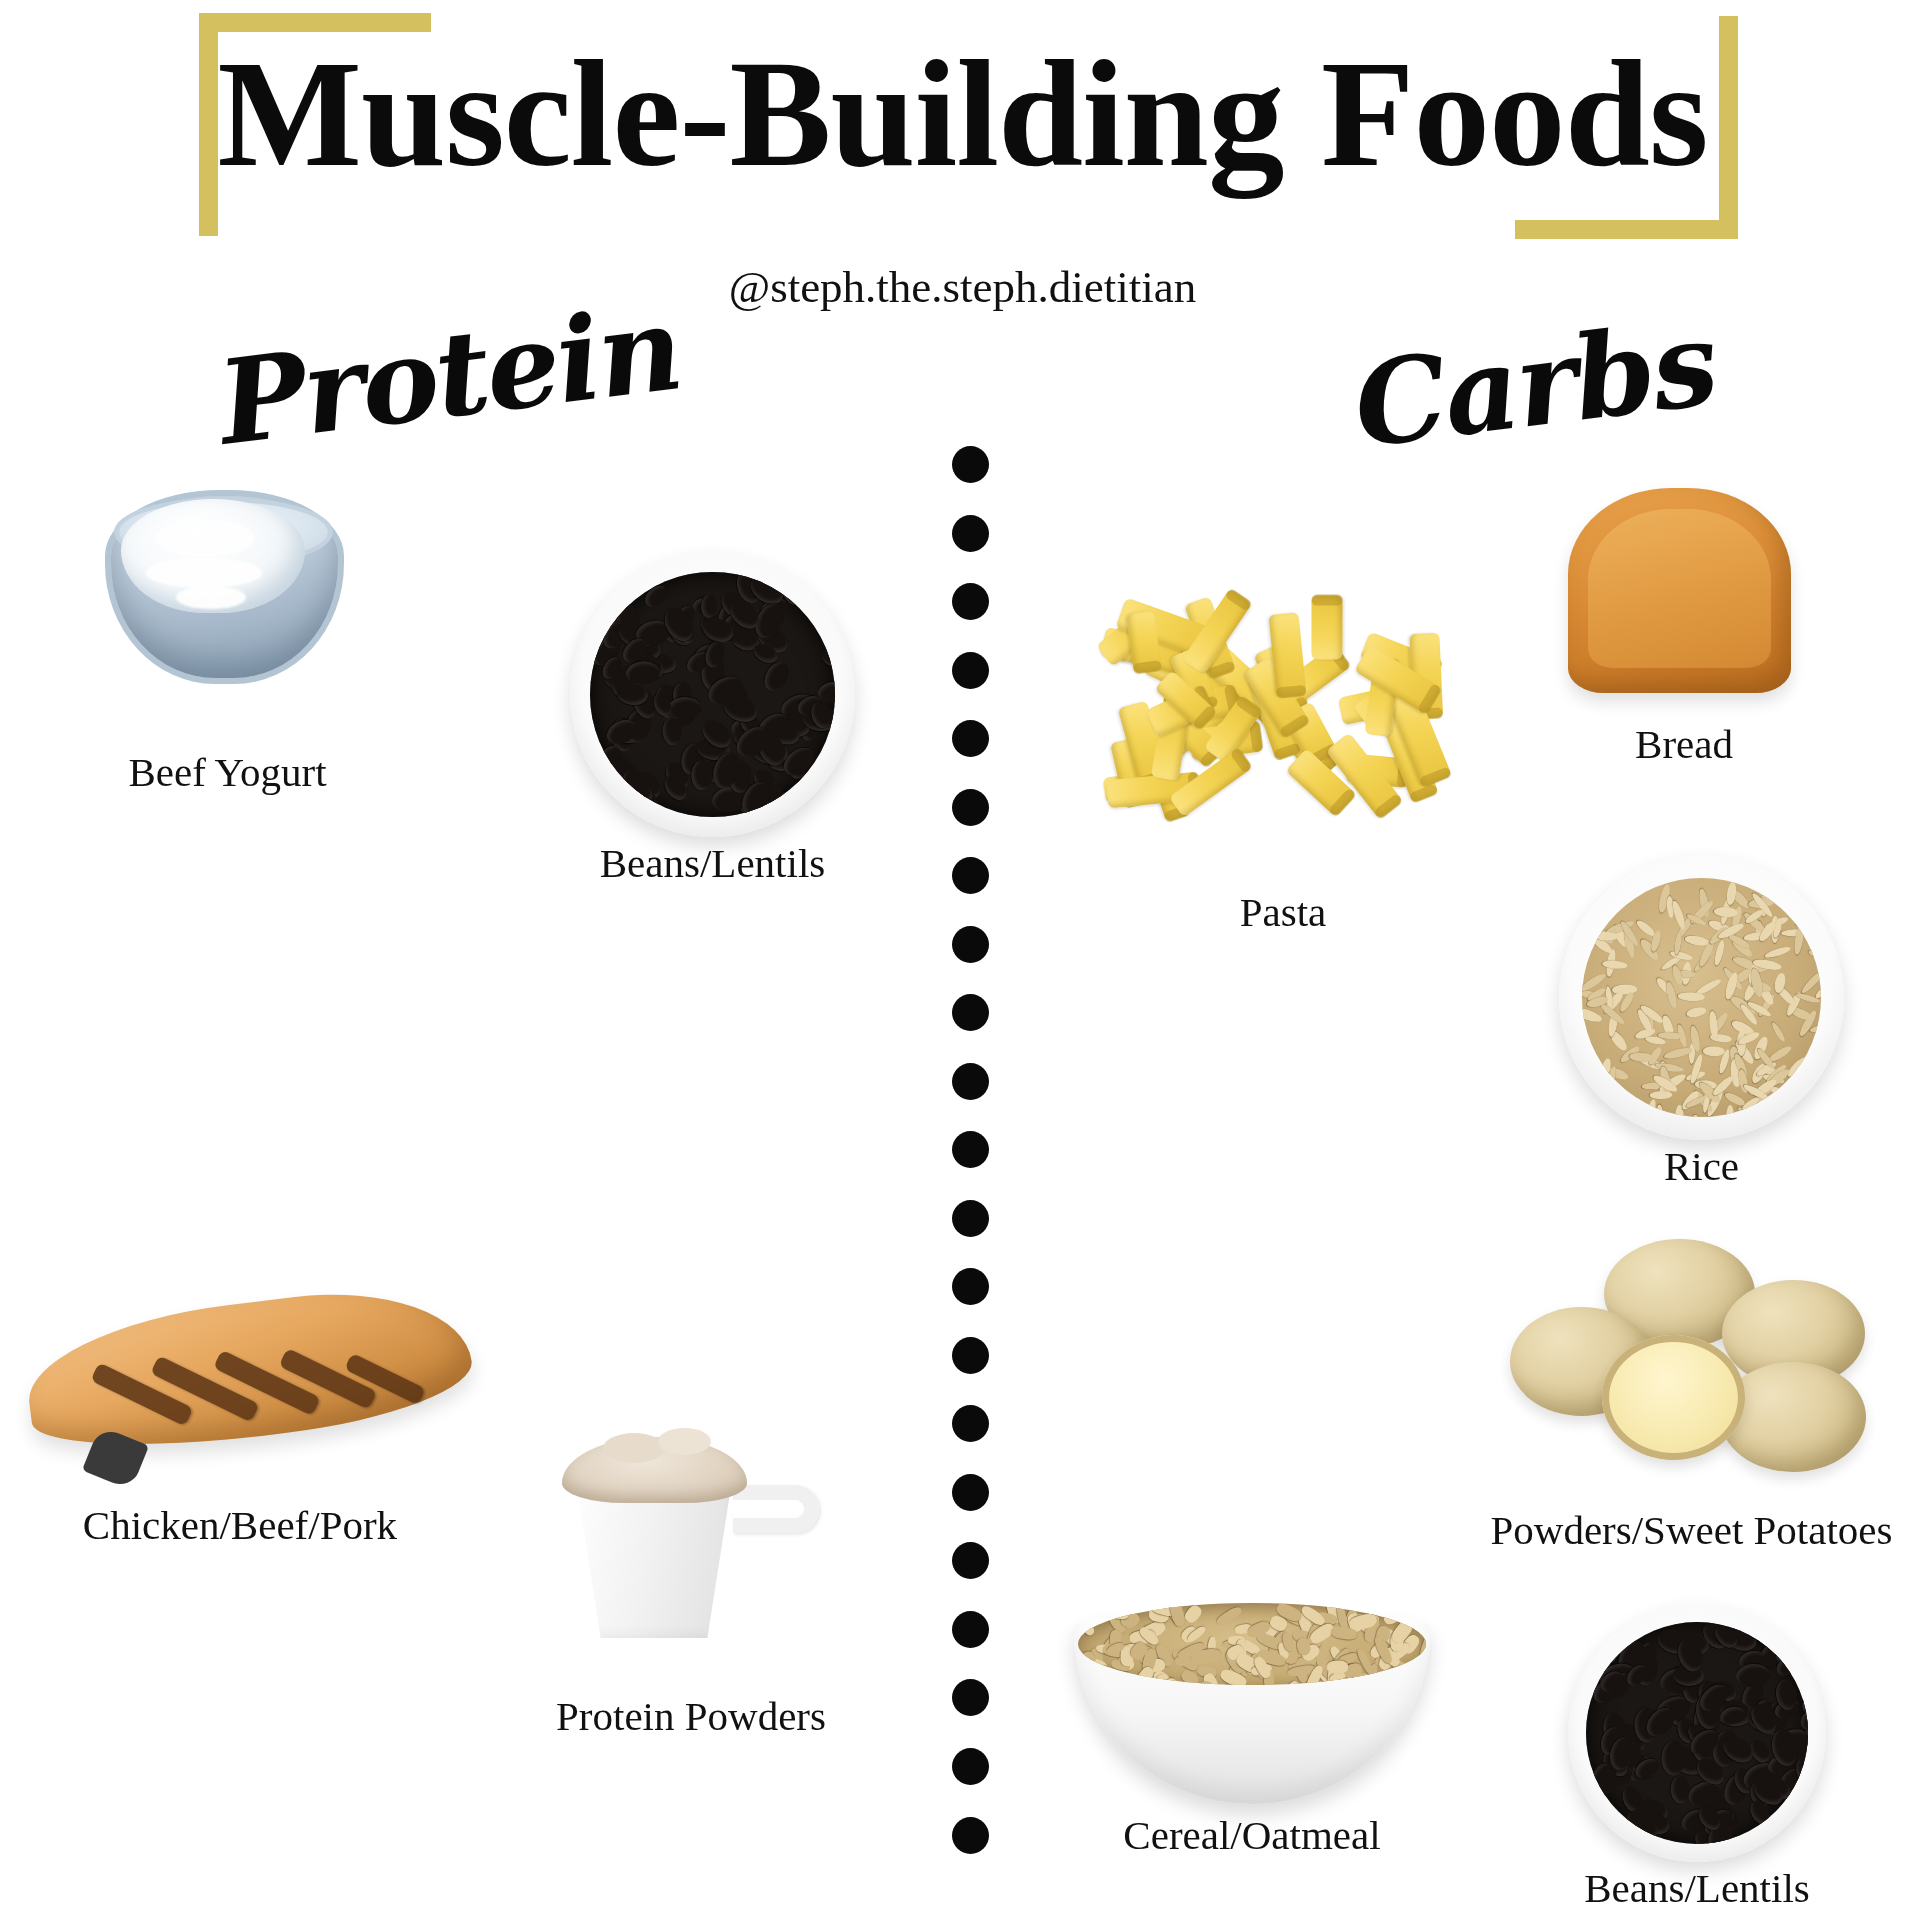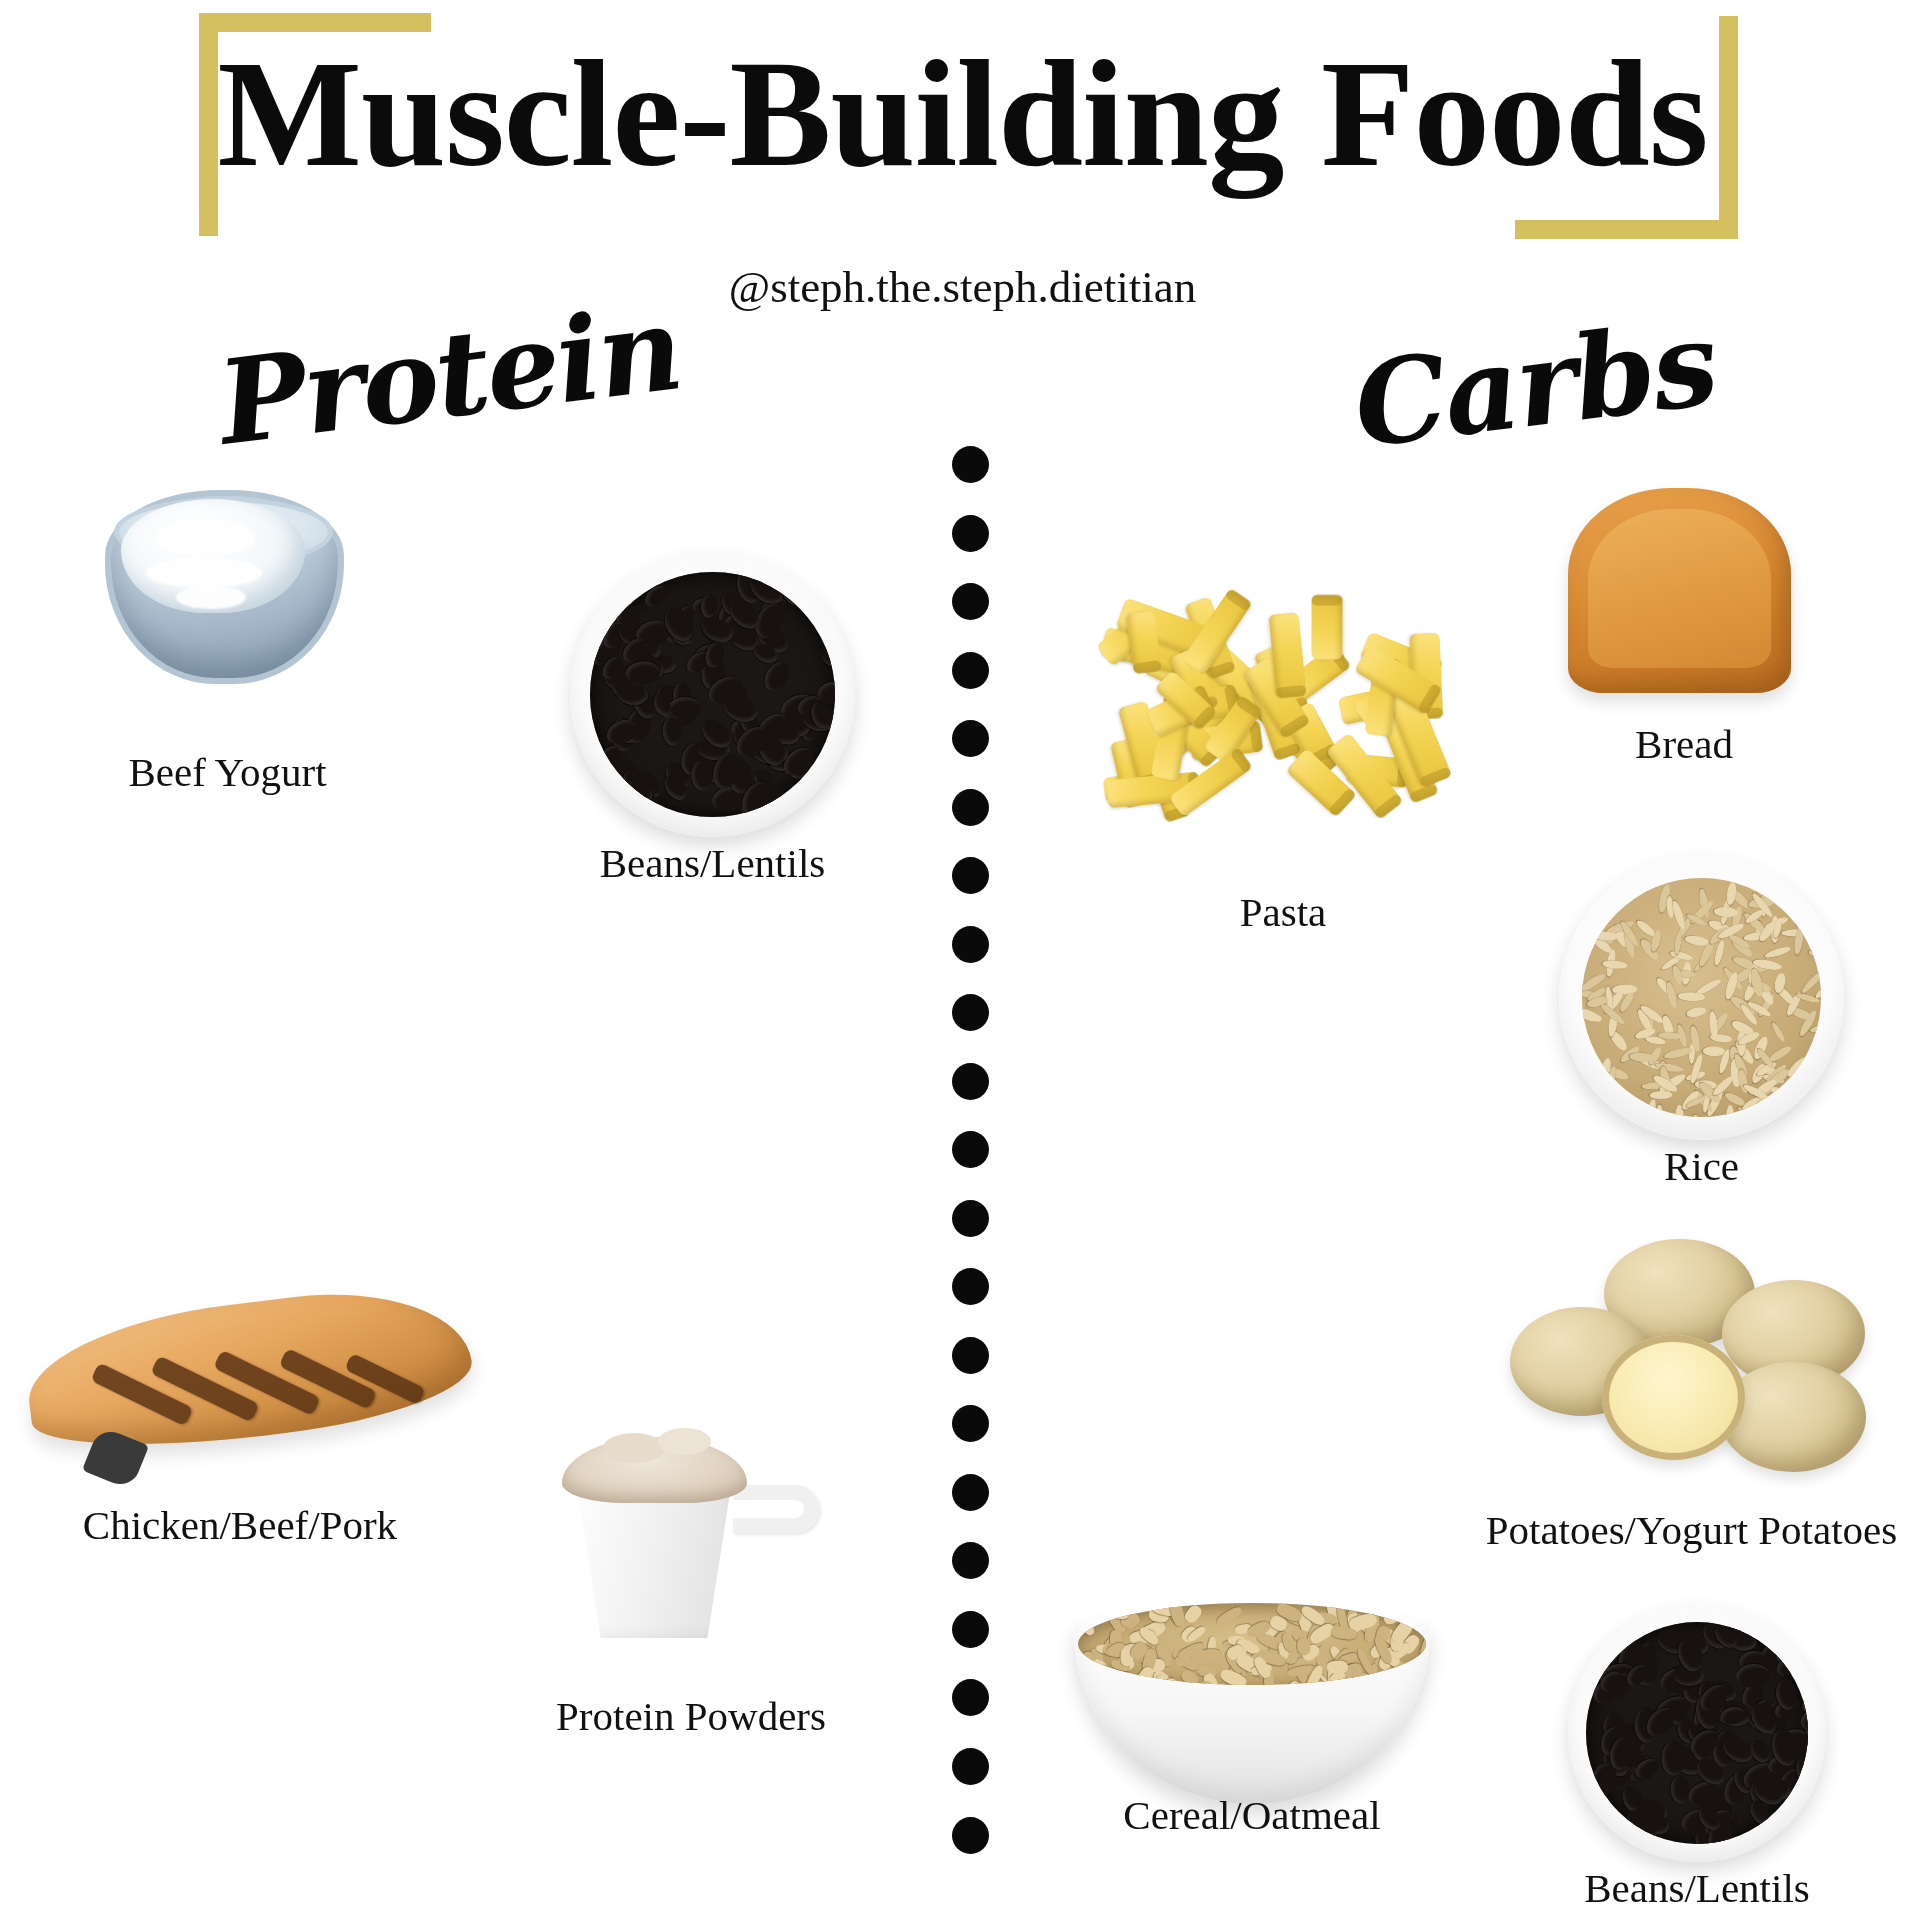--- a/index.html
+++ b/index.html
@@ -743,21 +743,21 @@
 
 
   <div class="item" style="left:1497px; top:1239px; width:374px; height:267px;">
     <div class="art">
       <div class="potato" style="left:107px; top:0px;   width:151px; height:109px;"></div>
       <div class="potato" style="left:225px; top:41px;  width:143px; height:107px;"></div>
       <div class="potato" style="left:12.5px;  top:68px;  width:143px; height:109px;"></div>
       <div class="potato" style="left:223px; top:123px; width:146px; height:110px;"></div>
       <div class="potato-cut" style="left:105px; top:96px; width:143px; height:125px;"></div>
     </div>
-    <div class="cap" style="top:267px; left:52%;">Potatoes/Yogurt Potatoes</div>
+    <div class="cap" style="top:267px; left:52%;">Powders/Sweet Potatoes</div>
   </div>
 
   <div class="item" style="left:1074px; top:1546px; width:356px; height:258px;">
     <div class="art">
       <div class="oat-bowl"></div>
       <div class="oat-top" id="oatTop">
           <i class="flake" style="width: 27px; height: 8.2px; left: 80.5622%; top: 84.9863%; transform: rotate(98.8281deg); background: rgb(205, 179, 128);"></i>
           <i class="flake" style="width: 23px; height: 11.4px; left: 59.1094%; top: 11.8122%; transform: rotate(24.473deg); background: rgb(205, 179, 128);"></i>
           <i class="flake" style="width: 18px; height: 13px; left: 91.1432%; top: 82.9273%; transform: rotate(48.4656deg); background: rgb(230, 210, 164);"></i>
           <i class="flake" style="width: 30px; height: 10.3px; left: 66.8345%; top: 75.0291%; transform: rotate(74.7986deg); background: rgb(205, 179, 128);"></i>
@@ -902,21 +902,21 @@
           <i class="flake" style="width: 29px; height: 13.4px; left: 78.6748%; top: 86.3977%; transform: rotate(14.1428deg); background: rgb(205, 179, 128);"></i>
           <i class="flake" style="width: 21px; height: 12.6px; left: 71.6198%; top: 70.5137%; transform: rotate(179.104deg); background: rgb(230, 210, 164);"></i>
           <i class="flake" style="width: 20px; height: 13.3px; left: 34.6747%; top: 97.6913%; transform: rotate(35.2394deg); background: rgb(205, 179, 128);"></i>
           <i class="flake" style="width: 16.7px; height: 10.6px; left: 87.9483%; top: 61.1868%; transform: rotate(48.8153deg); background: rgb(230, 210, 164);"></i>
           <i class="flake" style="width: 29px; height: 9.5px; left: 83.6811%; top: 50.7966%; transform: rotate(64.5283deg); background: rgb(205, 179, 128);"></i>
           <i class="flake" style="width: 23px; height: 10.7px; left: 49.7424%; top: 71.2103%; transform: rotate(60.6244deg); background: rgb(230, 210, 164);"></i>
           <i class="flake" style="width: 18px; height: 14px; left: 14.9763%; top: 49.4643%; transform: rotate(129.192deg); background: rgb(205, 179, 128);"></i>
           <i class="flake" style="width: 20px; height: 12.8px; left: 23.5539%; top: 95.5391%; transform: rotate(112.18deg); background: rgb(230, 210, 164);"></i>
         </div>
     </div>
-    <div class="cap" style="top:245px;">Cereal/Oatmeal</div>
+    <div class="cap" style="top:265px;">Cereal/Oatmeal</div>
   </div>
 
   <div class="item" style="left:1568px; top:1604px; width:258px; height:258px;">
     <div class="art">
       <div class="bean-bowl"></div>
       <div class="bean-inner" id="beansB">
           <i class="bean" style="width: 34px; height: 23px; left: 54.6312%; top: 86.5625%; transform: rotate(128.469deg);"></i>
           <i class="bean" style="width: 35px; height: 24px; left: 3.33419%; top: 96.7523%; transform: rotate(73.991deg);"></i>
           <i class="bean" style="width: 26px; height: 17.7px; left: 56.1161%; top: 26.828%; transform: rotate(28.7311deg);"></i>
           <i class="bean" style="width: 33px; height: 22px; left: 60.3684%; top: 70.2335%; transform: rotate(115.052deg);"></i>

